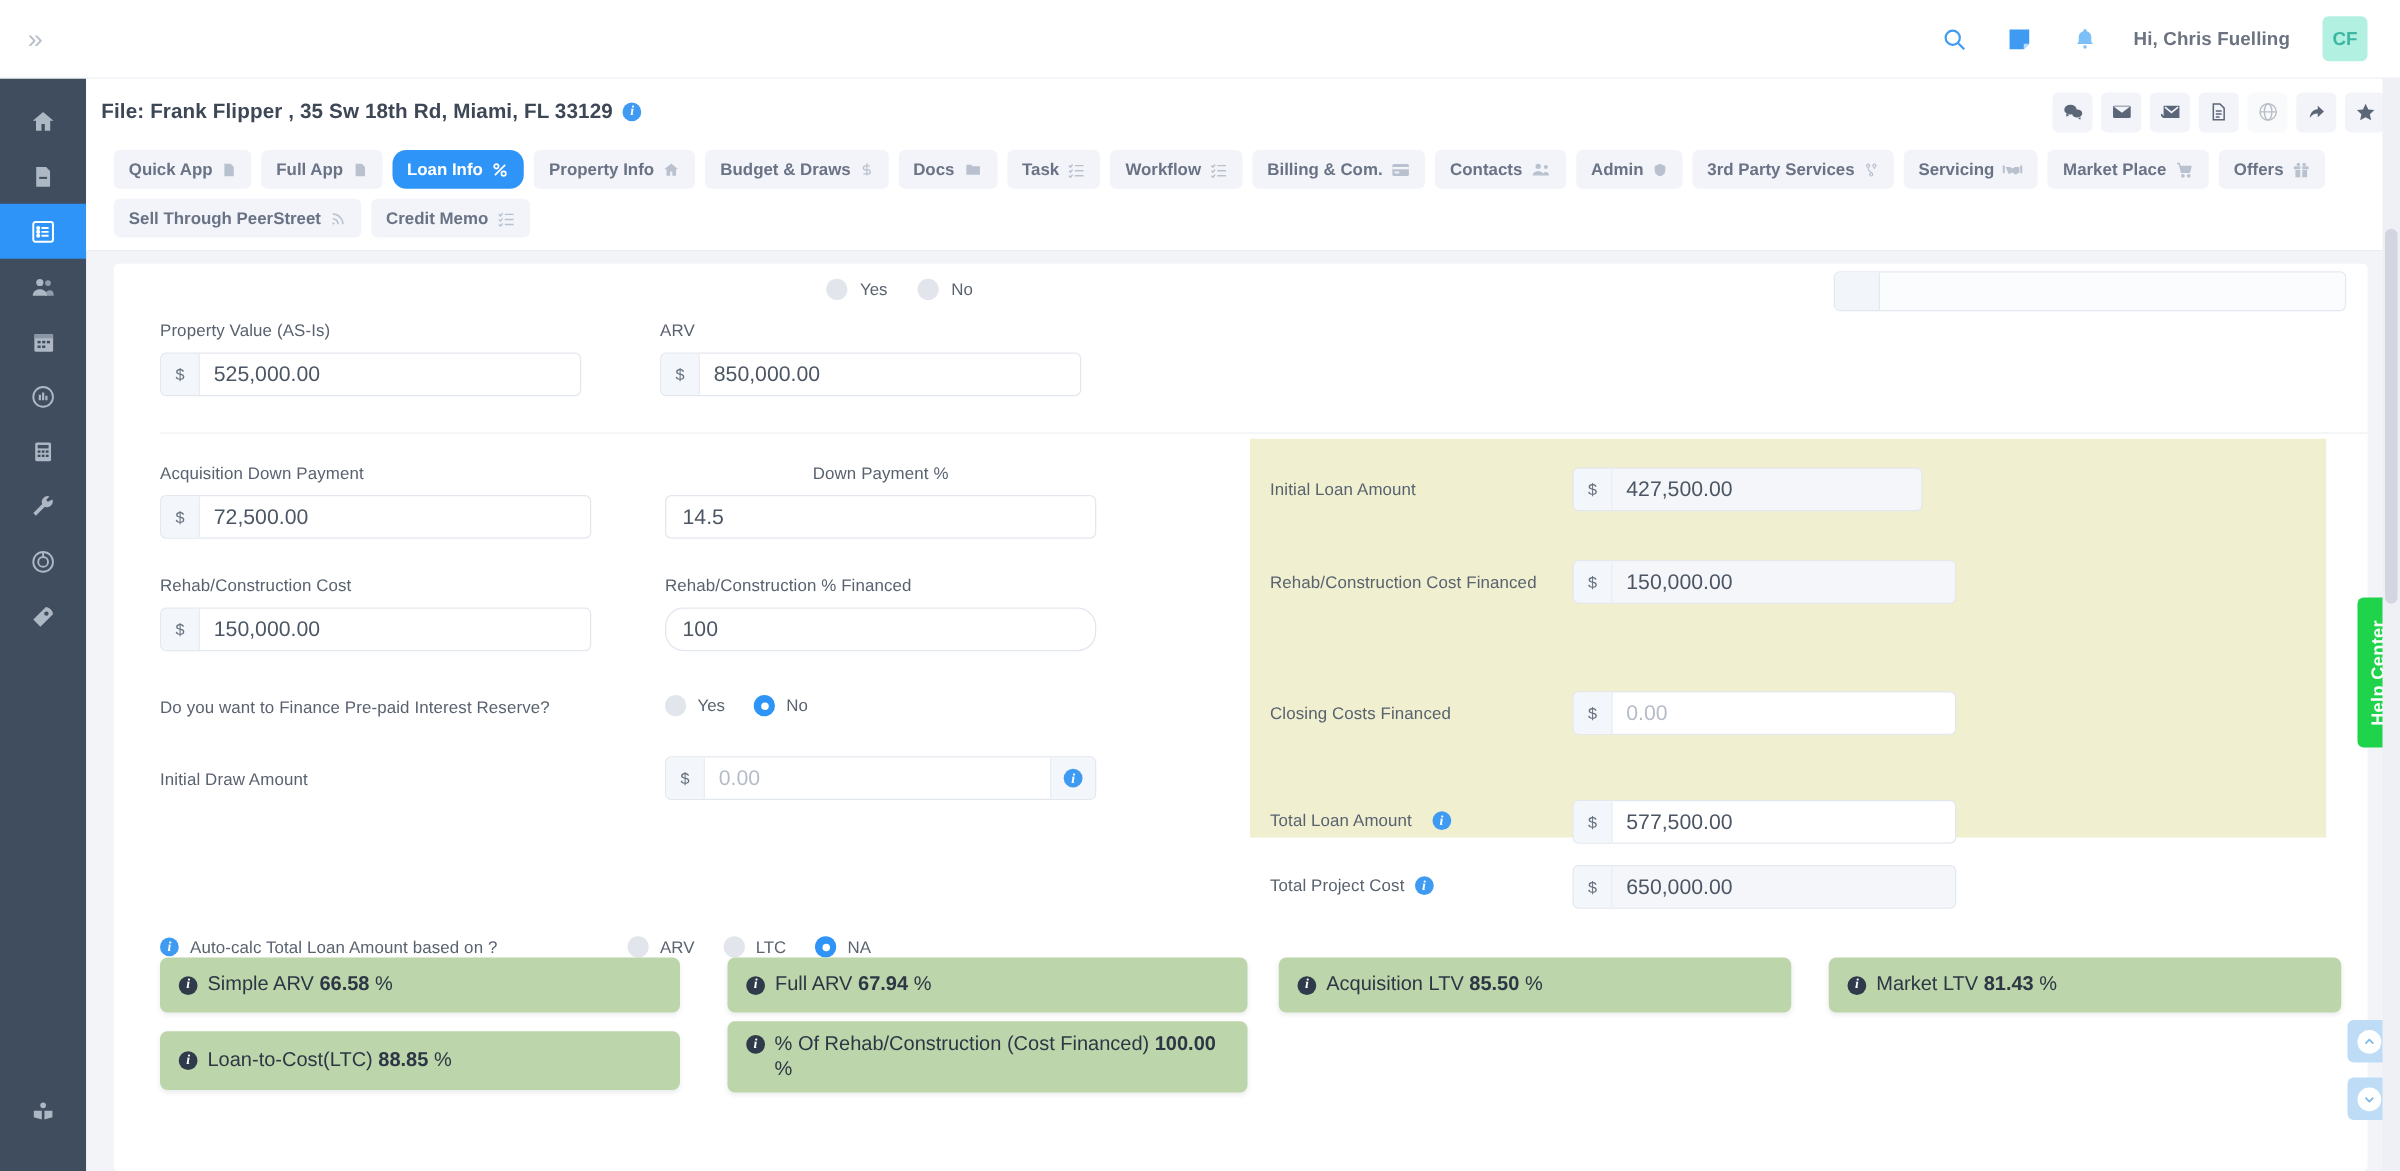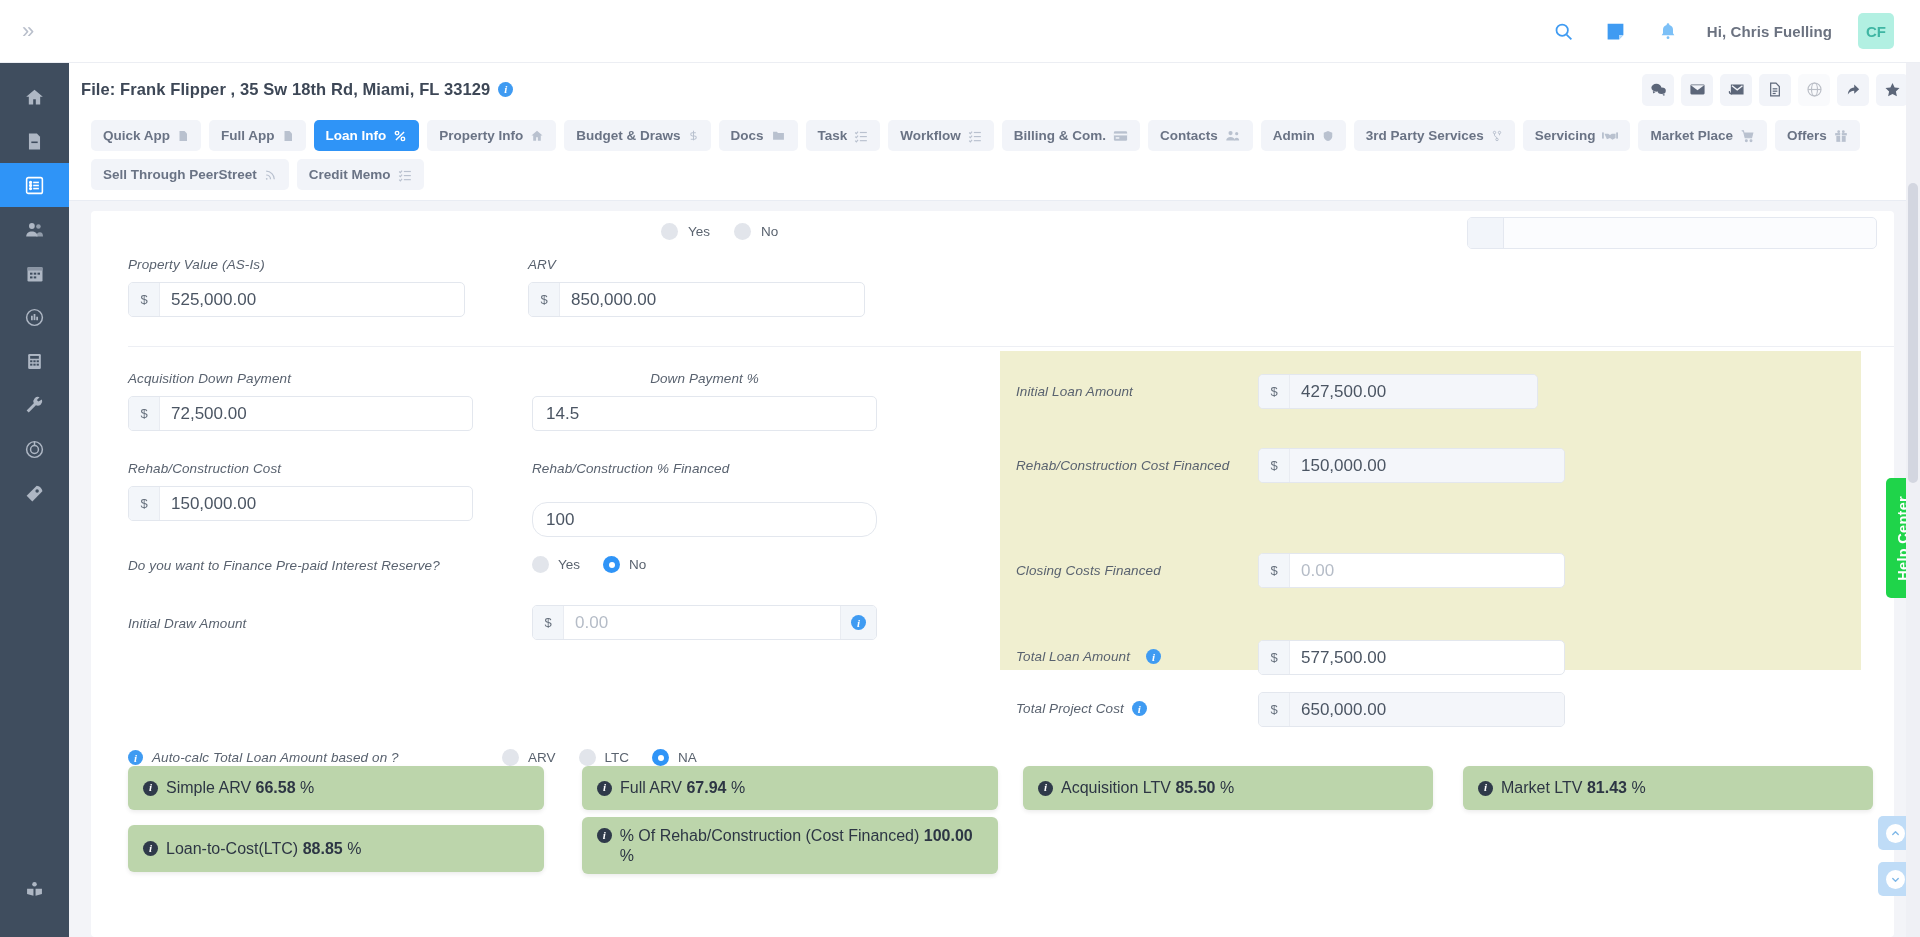--- a/index.html
+++ b/index.html
@@ -83,21 +83,21 @@
     background: #ffffff; padding: 4px 26px 10px 22px;
     display: flex; flex-wrap: wrap; gap: 8px;
     border-bottom: 1px solid #e9ecf3;
   }
   .tab {
     height: 31px; padding: 0 12px; border-radius: 5px;
     background: #f2f4f9; color: #6a7385; font-size: 13.5px; font-weight: 600;
     display: inline-flex; align-items: center; gap: 7px; cursor: pointer;
     white-space: nowrap;
   }
-  .tab.active { background: #2f94f7; color: #ffffff; }
+  .tab.active { background: #2f94f7; color: #ffffff; border-radius: 11px; }
   .tab .ti { display: inline-flex; align-items: center; }
 
   
   .panel {
     position: absolute; top: 148px; left: 22px; right: 26px; bottom: 0;
     background: #ffffff; border-radius: 4px; overflow: hidden;
   }
   .panel-scroll { position: absolute; inset: 0; }
 
   .row-yesno-top {
@@ -111,21 +111,21 @@
   }
   .ghost-select .gs-prefix {
     width: 36px; height: 100%; background: #f2f5fa; border-right: 1px solid #e4e8f0;
   }
 
   .divider {
     position: absolute; left: 0; right: 0; height: 1px; background: #edeff4;
   }
 
   .field-label {
-    font-size: 13.5px; color: #59626f; letter-spacing: .1px; font-style: italic;
+    font-size: 13.5px; color: #59626f; letter-spacing: .1px;
   }
   .input-group {
     display: flex; align-items: stretch;
     border: 1px solid #e3e7ee; border-radius: 5px; overflow: hidden;
     background: #ffffff; height: 35px;
   }
   .input-group .prefix {
     width: 31px; background: #f3f6fa; border-right: 1px solid #e9ecf2;
     display: flex; align-items: center; justify-content: center;
     font-size: 13px; color: #66707d;
@@ -603,21 +603,21 @@
 
       <div style="position:absolute; top:250px; left:37px; width:345px;">
         <div class="field-label">Rehab/Construction Cost</div>
         <div class="input-group" style="margin-top:10px;">
           <div class="prefix">$</div>
           <div class="val">150,000.00</div>
         </div>
       </div>
       <div style="position:absolute; top:250px; left:441px; width:345px;">
         <div class="field-label">Rehab/Construction % Financed</div>
-        <div class="input-group plain" style="margin-top:26px;border-radius:15px;">
+        <div class="input-group plain" style="margin-top:10px;border-radius:15px;">
           <div class="val">100</div>
         </div>
       </div>
 
       <div style="position:absolute; top:347px; left:37px; width:400px;">
         <div class="field-label">Do you want to Finance Pre-paid Interest Reserve?</div>
       </div>
       <div class="radio-row" style="position:absolute; top:345px; left:441px;">
         <span class="radio"></span>
         <span class="radio-label">Yes</span>

